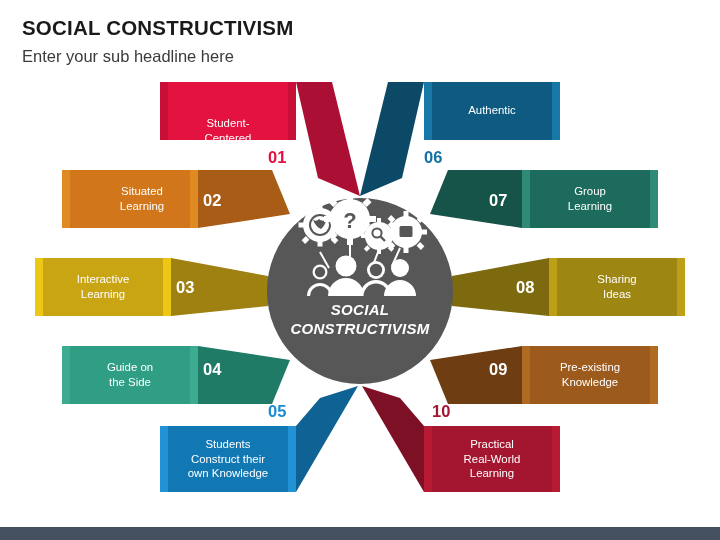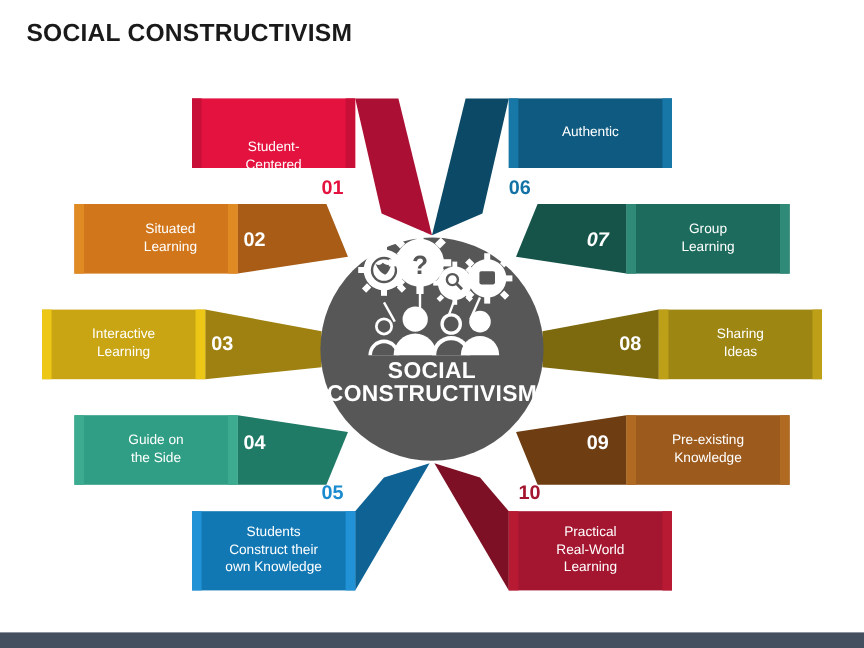--- a/index.html
+++ b/index.html
@@ -36,29 +36,30 @@
     text-align:center;font-weight:normal;
   }
   .petal-num{
     position:absolute;font-size:16.5px;font-weight:bold;line-height:1;
   }
   .num-inside{color:#ffffff;}
 
   #center-title{
     position:absolute;left:267px;top:300px;width:186px;
     text-align:center;color:#ffffff;font-weight:bold;
-    font-size:19px;line-height:19px;letter-spacing:.3px;
+    font-size:15px;line-height:19px;letter-spacing:.3px;font-style:italic;
   }
 </style>
 </head>
 <body>
 
 <div id="stage">
 
   <div id="page-title">SOCIAL CONSTRUCTIVISM</div>
+  <div id="page-subtitle">Enter your sub headline here</div>
 
   <svg id="diagram" viewBox="0 0 720 540">
 
     <g>
       <polygon fill="#ab0f33" points="296,82 332,82 360,196 318,178"></polygon>
       <rect fill="#e3123f" x="160" y="82" width="136" height="58"></rect>
       <rect fill="#c70f37" x="160" y="82" width="8" height="58"></rect>
       <rect fill="#c70f37" x="288" y="82" width="8" height="58"></rect>
     </g>
 
@@ -261,21 +262,21 @@
 
   <div class="petal-label" style="left:432px;top:103px;width:120px;">
       <div>Authentic</div>
     </div>
   <div class="petal-num" style="left: 424px; top: 149px; color: rgb(18, 114, 166);">06</div>
 
   <div class="petal-label" style="left:530px;top:184px;width:120px;text-align:center;">
       <div>Group</div>
       <div>Learning</div>
     </div>
-  <div class="petal-num num-inside" style="left: 489px; top: 192px; color: rgb(255, 255, 255); font-style: italic;">07</div>
+  <div class="petal-num num-inside" style="left: 489px; top: 192px; color: rgb(255, 255, 255);">07</div>
 
   <div class="petal-label" style="left:557px;top:272px;width:120px;">
       <div>Sharing</div>
       <div>Ideas</div>
     </div>
   <div class="petal-num num-inside" style="left: 516px; top: 279px; color: rgb(255, 255, 255);">08</div>
 
   <div class="petal-label" style="left:530px;top:360px;width:120px;">
       <div>Pre-existing</div>
       <div>Knowledge</div>

